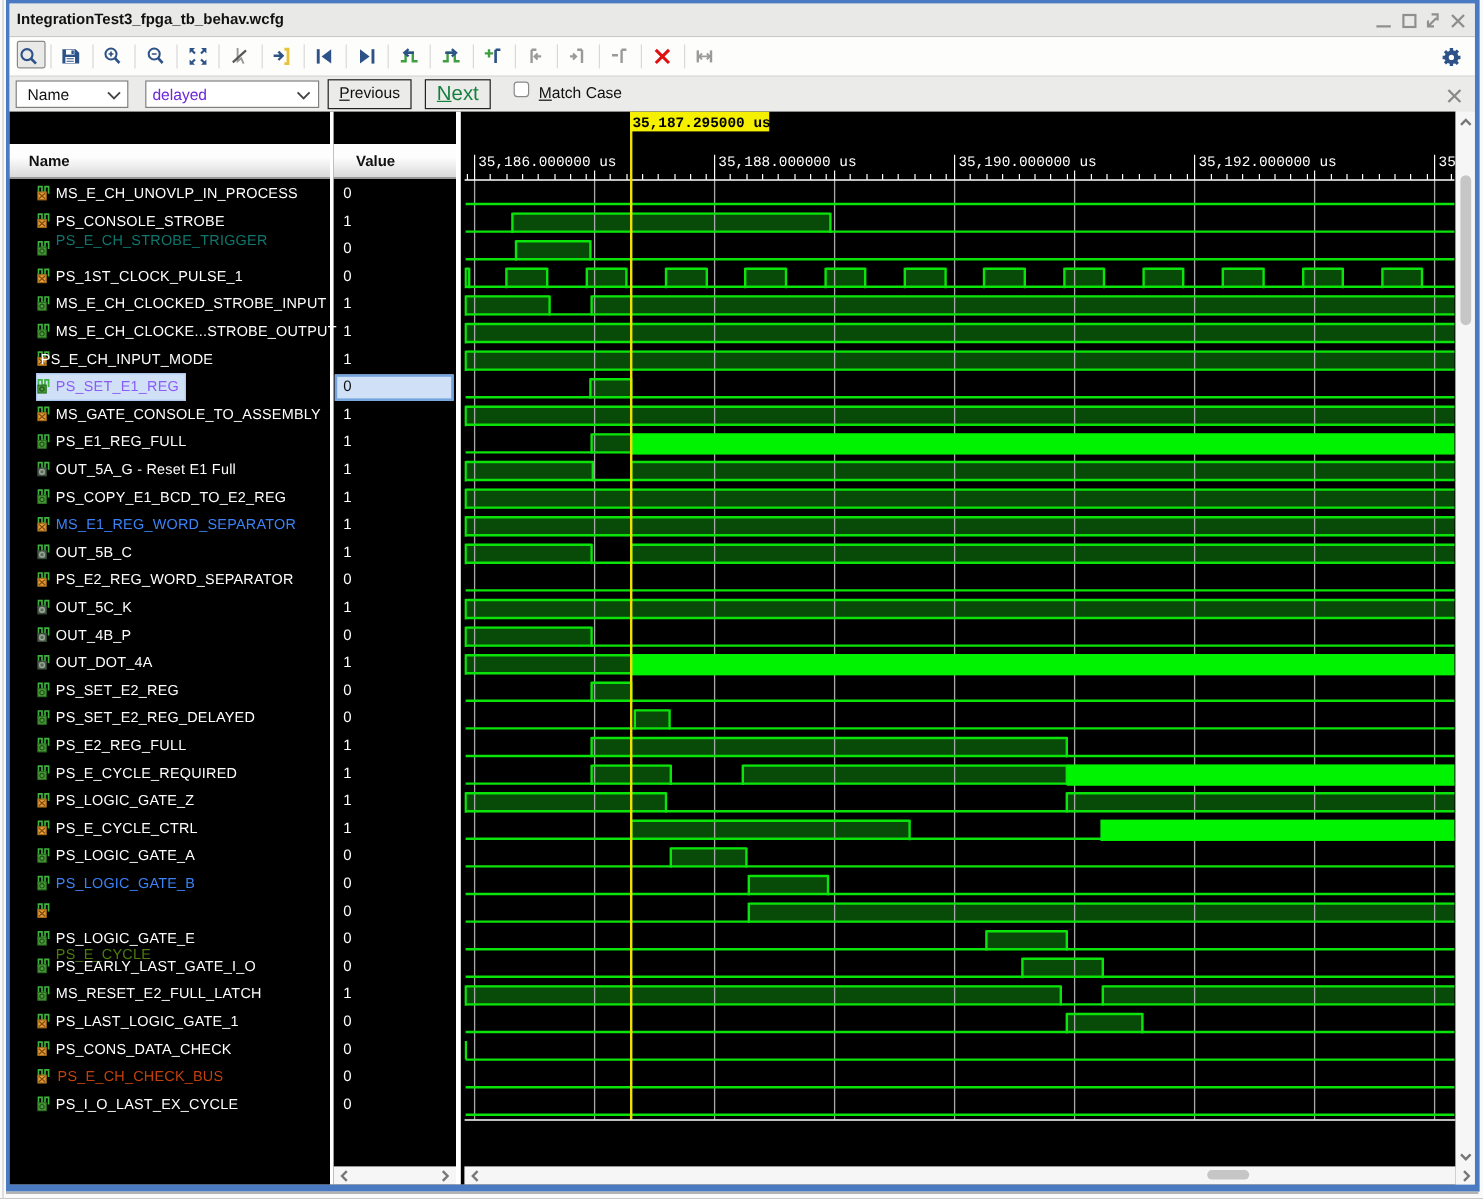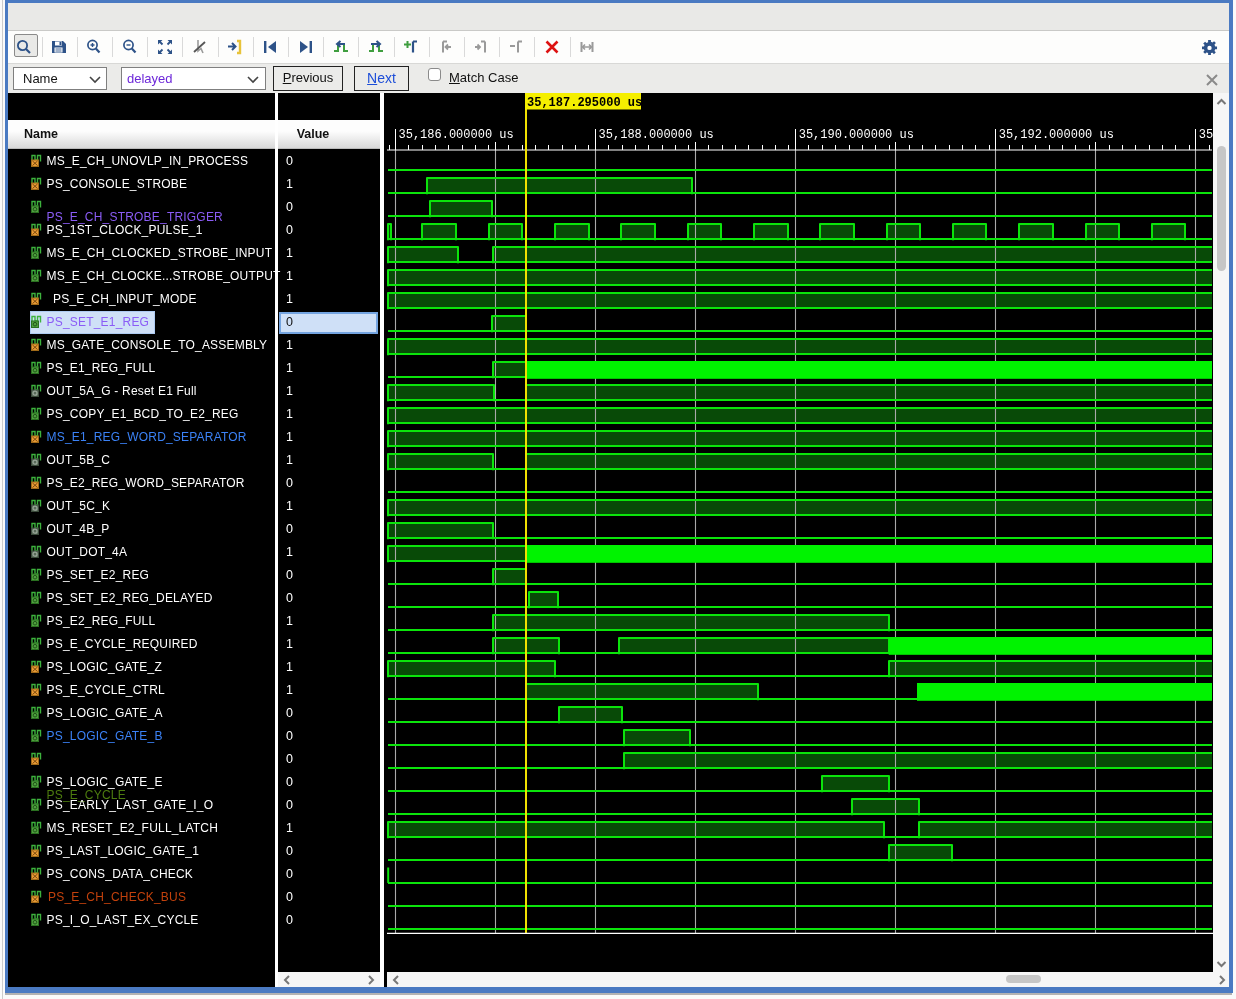--- a/index.html
+++ b/index.html
@@ -5,20 +5,29 @@
   font-family:"Liberation Sans", sans-serif; overflow:hidden; }
 .nm { position:absolute; font-size:12px; letter-spacing:0.2px; white-space:nowrap; }
 .vl { position:absolute; font-size:12.5px; }
 .rl { font-family:"Liberation Mono", monospace; font-size:12px; fill:#ffffff; }
 .cb { font-family:"Liberation Mono", monospace; font-size:12px; font-weight:bold; fill:#000000; }
 </style></head><body>
 <div style="position:absolute;left:2px;top:0;width:1px;height:999px;background:#cccccc"></div>
 <div style="position:absolute;left:5px;top:0;width:1228px;height:993px;background:#4a7ac2"></div>
 <div style="position:absolute;left:8px;top:3px;width:1221px;height:984px;background:#e9e9e7">
 
+  <div style="position:absolute;left:0;top:0;width:1221px;height:27px;background:#e9e9e7">
+    <div style="position:absolute;left:6px;top:6px;font-size:12.5px;font-weight:bold;color:#111">IntegrationTest3_fpga_tb_behav.wcfg</div>
+    <svg style="position:absolute;left:1136px;top:4px" width="90" height="20" viewBox="0 0 90 20">
+      <path d="M3,15 h12" stroke="#8f8f8f" stroke-width="2"></path>
+      <rect x="25.5" y="5.5" width="10" height="10" fill="none" stroke="#8f8f8f" stroke-width="1.8"></rect>
+      <path d="M46,15 L53,8 M46,10 v5 h5 M49,5 h5 v5" stroke="#8f8f8f" stroke-width="1.8" fill="none"></path>
+      <path d="M66,5.5 L76,15.5 M76,5.5 L66,15.5" stroke="#8f8f8f" stroke-width="2"></path>
+    </svg>
+  </div>
   <div style="position:absolute;left:0;top:27px;width:1221px;height:1px;background:#c9c9c7"></div>
 
   <div style="position:absolute;left:0;top:28px;width:1221px;height:32px;background:#fdfdfc">
     <div style="position:absolute;left:5.5px;top:3px;width:24px;height:23px;border:1px solid #8a8a8a;border-radius:2px;background:#e9e9e7;box-sizing:border-box"></div>
       <svg style="position:absolute;left:7.0px;top:7px" width="18" height="18" viewBox="0 0 18 18">
         <circle cx="7.5" cy="7.5" r="4.6" stroke="#2d5288" stroke-width="1.8" fill="none"></circle>
         <path d="M11,11 L15,15" stroke="#2d5288" stroke-width="2.2"></path>
       </svg>
       <svg style="position:absolute;left:42.2px;top:7px" width="18" height="18" viewBox="0 0 18 18">
         <path d="M2,3 h11 l3,3 v9 h-14 z" fill="#2d5288"></path>
@@ -122,21 +131,21 @@
     <div style="position:absolute;left:113px;top:3px;width:145px;height:23px;background:#ffffff;border:1px solid #7f7f7f;box-sizing:border-box">
       <div style="position:absolute;left:5px;top:3px;font-size:13px;color:#6d28d9">delayed</div>
       <svg style="position:absolute;left:124px;top:7px" width="14" height="9" viewBox="0 0 14 9">
           <path d="M2,2 L7,7 L12,2" stroke="#444" stroke-width="1.6" fill="none"></path>
         </svg>
     </div>
     <div style="position:absolute;left:265px;top:2px;width:70px;height:25px;background:#ebebe9;border:1.5px solid #222;box-sizing:border-box;text-align:center">
       <span style="font-size:13px;color:#111;line-height:22px"><u>P</u>revious</span>
     </div>
     <div style="position:absolute;left:346px;top:2px;width:55px;height:25px;background:#ebebe9;border:1.5px solid #222;box-sizing:border-box;text-align:center">
-      <span style="font-size:14px;color:#1d4ed8;line-height:22px"><u>N</u>ext</span>
+      <span style="font-size:17px;color:#15803d;line-height:22px"><u>N</u>ext</span>
     </div>
     <div style="position:absolute;left:420px;top:4px;width:13px;height:13px;background:#ffffff;border:1px solid #8a8a8a;border-radius:3px;box-sizing:border-box"></div>
     <div style="position:absolute;left:441px;top:6px;font-size:13px;color:#111"><u>M</u>atch Case</div>
     <svg style="position:absolute;left:1197px;top:9px" width="14" height="14" viewBox="0 0 14 14">
         <path d="M2,2 L12,12 M12,2 L2,12" stroke="#8a8a8a" stroke-width="2"></path>
       </svg>
   </div>
 
   <div style="position:absolute;left:0;top:90px;width:1205px;height:894px;background:#000000"></div>
 
@@ -167,21 +176,21 @@
       </svg>
     </div>
 <div class="nm" style="left:38.5px;top:27.5px;color:#ffffff">PS_CONSOLE_STROBE</div>
 <div style="position:absolute;left:23px;top:50.5px;width:14px;height:14px">
       <svg width="11" height="14" viewBox="0 0 11 14" style="position:absolute;left:0;top:0">
         <path d="M1,7.5 L1,1.5 L4,1.5 L4,6 L6.5,6 L6.5,1.5 L9.5,1.5 L9.5,7.5" stroke="#3db23d" stroke-width="1.4" fill="none"></path>
         <rect x="0.5" y="6" width="7" height="6.5" fill="#4f9f3f" stroke="#2a7020" stroke-width="1"></rect>
         <circle cx="4" cy="9.2" r="1.8" fill="none" stroke="#205518" stroke-width="1"></circle>
       </svg>
     </div>
-<div class="nm" style="left:38.5px;top:60px;color:#8b5cf6">PS_E_CH_STROBE_TRIGGER</div>
+<div class="nm" style="left:38.5px;top:43px;color:#0f766e">PS_E_CH_STROBE_TRIGGER</div>
 <div style="position:absolute;left:23px;top:73.5px;width:14px;height:14px">
       <svg width="11" height="14" viewBox="0 0 11 14" style="position:absolute;left:0;top:0">
         <path d="M1,7.5 L1,1.5 L4,1.5 L4,6 L6.5,6 L6.5,1.5 L9.5,1.5 L9.5,7.5" stroke="#3db23d" stroke-width="1.4" fill="none"></path>
         <rect x="0.5" y="6" width="7" height="6.5" fill="#e89a35" stroke="#a06a18" stroke-width="1"></rect>
         <path d="M1.5,7 L6.5,11.5 M6.5,7 L1.5,11.5" stroke="#7a4a10" stroke-width="1"></path>
       </svg>
     </div>
 <div class="nm" style="left:38.5px;top:73.5px;color:#ffffff">PS_1ST_CLOCK_PULSE_1</div>
 <div style="position:absolute;left:23px;top:96.5px;width:14px;height:14px">
       <svg width="11" height="14" viewBox="0 0 11 14" style="position:absolute;left:0;top:0">
@@ -199,21 +208,21 @@
       </svg>
     </div>
 <div class="nm" style="left:38.5px;top:119.5px;color:#ffffff">MS_E_CH_CLOCKE...STROBE_OUTPUT</div>
 <div style="position:absolute;left:23px;top:142.5px;width:14px;height:14px">
       <svg width="11" height="14" viewBox="0 0 11 14" style="position:absolute;left:0;top:0">
         <path d="M1,7.5 L1,1.5 L4,1.5 L4,6 L6.5,6 L6.5,1.5 L9.5,1.5 L9.5,7.5" stroke="#3db23d" stroke-width="1.4" fill="none"></path>
         <rect x="0.5" y="6" width="7" height="6.5" fill="#e89a35" stroke="#a06a18" stroke-width="1"></rect>
         <path d="M1.5,7 L6.5,11.5 M6.5,7 L1.5,11.5" stroke="#7a4a10" stroke-width="1"></path>
       </svg>
     </div>
-<div class="nm" style="left:45px;top:142.5px;color:#ffffff">PS_E_CH_INPUT_MODE</div>
+<div class="nm" style="left:26px;top:142.5px;color:#ffffff">PS_E_CH_INPUT_MODE</div>
 <div style="position:absolute;left:22px;top:161.5px;width:125px;height:23px;background:#cfe0f7;border:1px solid #aecbf2;box-sizing:border-box"></div>
 <div style="position:absolute;left:23px;top:165.5px;width:14px;height:14px">
       <svg width="11" height="14" viewBox="0 0 11 14" style="position:absolute;left:0;top:0">
         <path d="M1,7.5 L1,1.5 L4,1.5 L4,6 L6.5,6 L6.5,1.5 L9.5,1.5 L9.5,7.5" stroke="#3db23d" stroke-width="1.4" fill="none"></path>
         <rect x="0.5" y="6" width="7" height="6.5" fill="#4f9f3f" stroke="#2a7020" stroke-width="1"></rect>
         <circle cx="4" cy="9.2" r="1.8" fill="none" stroke="#205518" stroke-width="1"></circle>
       </svg>
     </div>
 <div class="nm" style="left:38.5px;top:165.5px;color:#8b5cf6">PS_SET_E1_REG</div>
 <div style="position:absolute;left:23px;top:188.5px;width:14px;height:14px">

